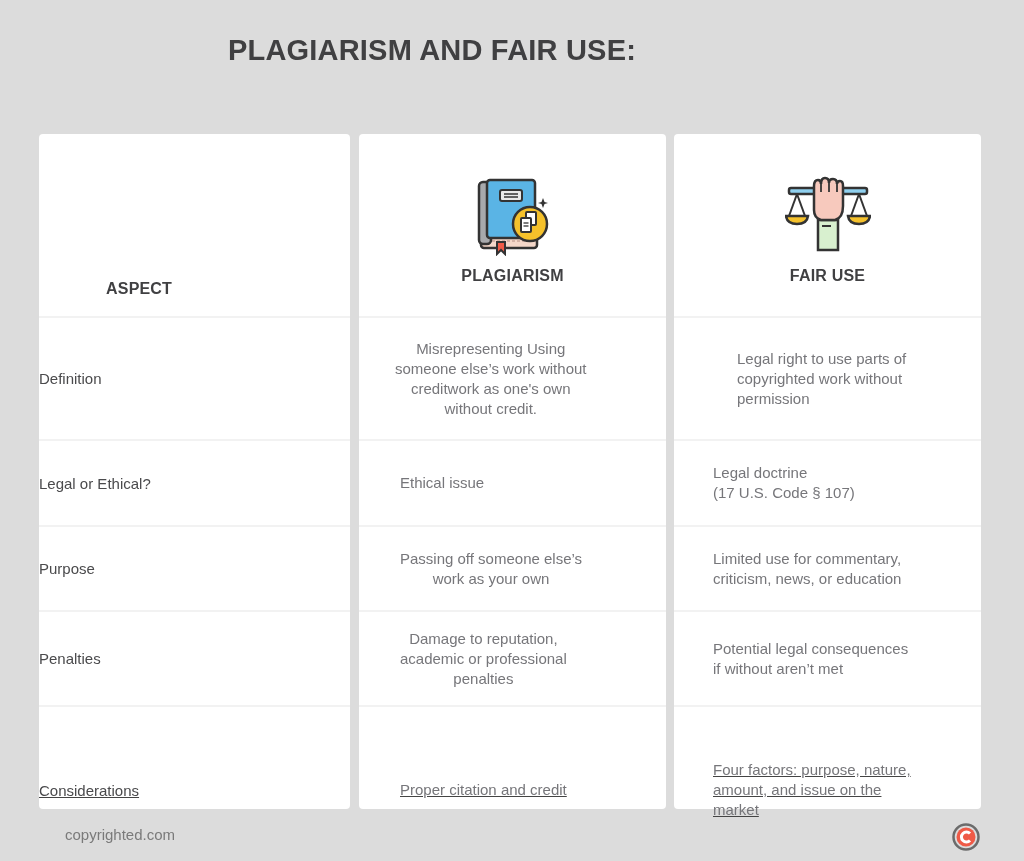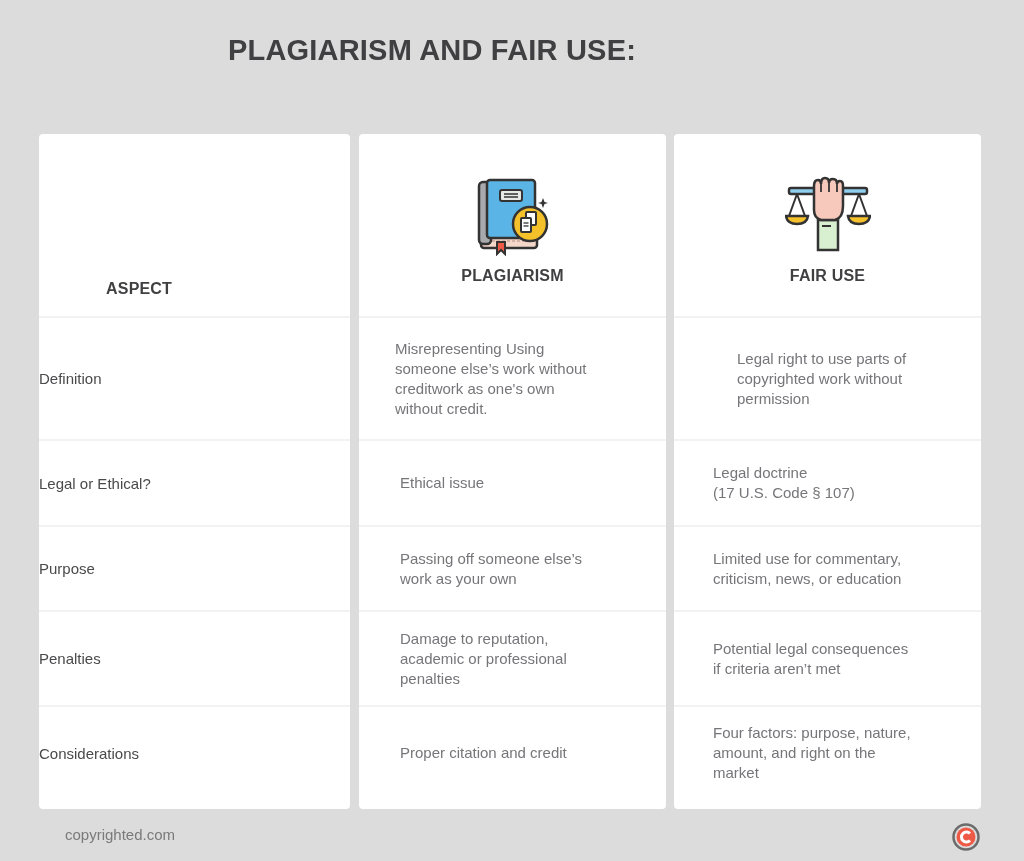--- a/index.html
+++ b/index.html
@@ -33,39 +33,39 @@
     position: absolute; left: 0; width: 100%;
     border-bottom: 2px solid #f2f2f2;
     display: flex; align-items: center;
   }
   .cell:last-child { border-bottom: none; }
   .hdr { top: 0; height: 184px; }
   .r1 { top: 184px; height: 123px; }
   .r2 { top: 307px; height: 86px; }
   .r3 { top: 393px; height: 85px; }
   .r4 { top: 478px; height: 95px; }
-  .r5 { top: 568px; height: 102px; }
+  .r5 { top: 605px; height: 102px; text-decoration: underline; }
 
   .hdr-label {
     position: absolute; width: 100%; text-align: center;
     font-weight: bold; font-size: 16px; color: #404042;
     letter-spacing: 0.2px;
   }
   .col1 .hdr-label { top: 146px; left: -40px; width: 100%; text-align: center; }
   .col1 .hdr-label { left: 0; text-align: left; padding-left: 67px; }
   .col2 .hdr-label, .col3 .hdr-label { top: 133px; }
 
   .aspect {
     font-size: 15px; color: #4a4a4c; 
     font-weight: 500;
   }
   .val {
     font-size: 15px; color: #76767a; line-height: 20px;
   }
-  .col2 .val { padding-left: 41px; padding-right: 20px; }
+  .col2 .val { padding-left: 41px; padding-right: 20px; text-align: center; }
   .col3 .val { padding-left: 39px; padding-right: 20px; }
   .col2 .r1 .val { padding-left: 36px; }
   .col3 .r1 .val { padding-left: 31px; margin-left: 32px; }
   .col3 .r2 .val, .col3 .r3 .val, .col3 .r4 .val, .col3 .r5 .val { padding-left: 39px; }
   .val span { display: block; }
 
   .icon-wrap { position: absolute; top: 42px; width: 100%; display: flex; justify-content: center; }
   .footer-text {
     position: absolute; left: 39px; top: 826px;
     font-size: 15px; color: #7a7a7a; margin-left: 26px;
@@ -203,27 +203,27 @@
   </div>
   <div class="cell r3">
     <div class="val">
       <span>Limited use for commentary,</span>
       <span>criticism, news, or education</span>
     </div>
   </div>
   <div class="cell r4">
     <div class="val">
       <span>Potential legal consequences</span>
-      <span>if criteria aren’t met</span>
+      <span>if without aren’t met</span>
     </div>
   </div>
   <div class="cell r5">
     <div class="val">
       <span>Four factors: purpose, nature,</span>
-      <span>amount, and right on the</span>
+      <span>amount, and issue on the</span>
       <span>market</span>
     </div>
   </div>
 </div>
 
 <div class="footer-text">copyrighted.com</div>
 <svg class="footer-logo" viewBox="0 0 28 28">
   <circle cx="14" cy="14" r="12.5" fill="none" stroke="#6b6b6b" stroke-width="2.5"></circle>
   <circle cx="14" cy="14" r="9.5" fill="#ef5a47"></circle>
   <path d="M18 10.5 A5 5 0 1 0 18 17.5" fill="none" stroke="#fff" stroke-width="3"></path>

